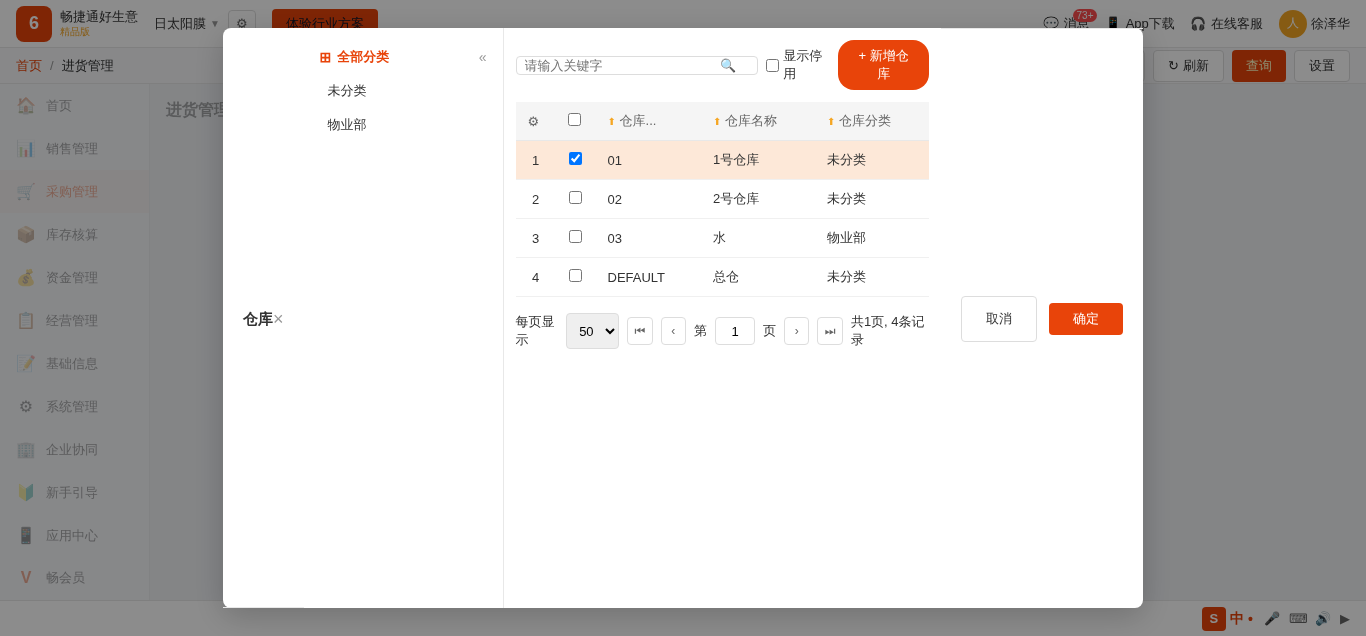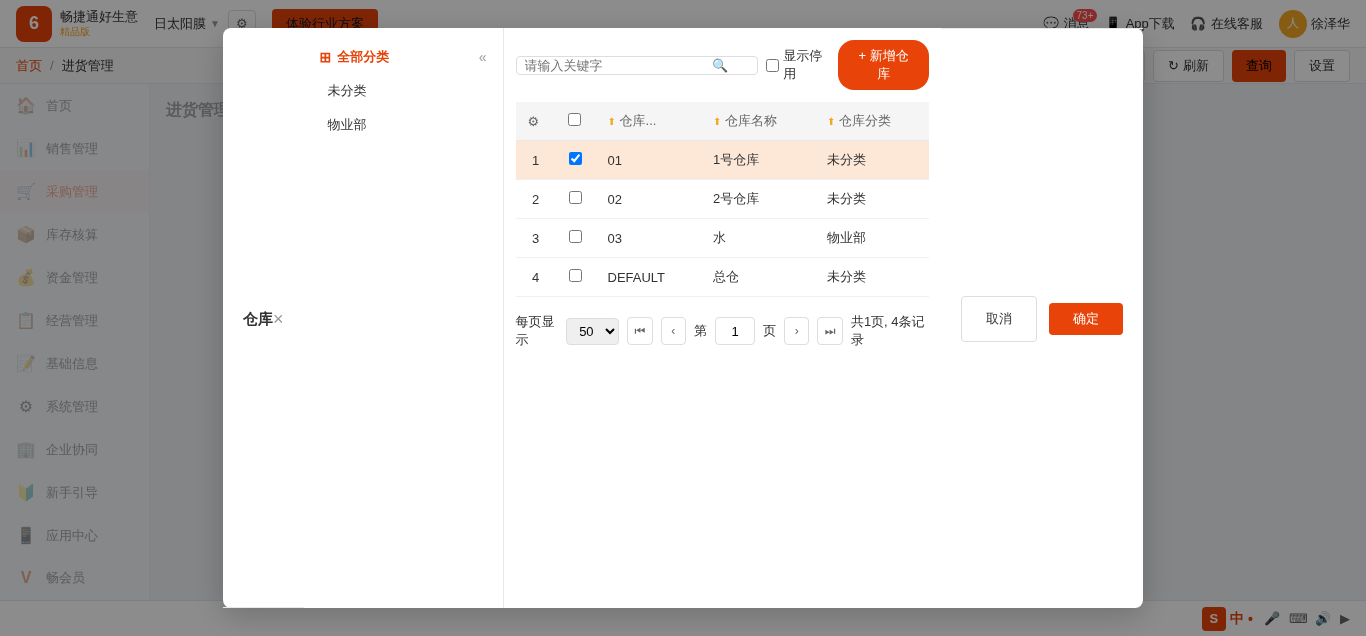--- a/index.html
+++ b/index.html
@@ -93,21 +93,21 @@
     .sidebar-item .s-icon { font-size: 16px; width: 20px; text-align: center; }
     .sidebar-item.active .s-icon { color: #e8440a; }
 
     
     .main-content {
       flex: 1; overflow: auto; padding: 16px; position: relative;
     }
 
     .page-title { font-size: 16px; font-weight: bold; color: #333; margin-bottom: 12px; }
     .btn-orange {
-      background: #e8440a; color: #000000; border: none;
+      background: #e8440a; color: #fef9c3; border: none;
       padding: 6px 14px; border-radius: 4px; cursor: pointer; font-size: 13px; text-align: right;
     }
     .btn-white {
       background: white; color: #333; border: 1px solid #ddd;
       padding: 6px 14px; border-radius: 4px; cursor: pointer; font-size: 13px;
       display: flex; align-items: center; gap: 4px;
     }
 
     
     .overlay {
@@ -145,21 +145,21 @@
       padding: 8px 24px; cursor: pointer; color: #333; font-size: 13px;
     }
 
     
     .table-panel { flex: 1; display: flex; flex-direction: column; padding: 12px; }
     .table-toolbar {
       display: flex; align-items: center; gap: 8px; margin-bottom: 12px;
     }
     .search-box {
       display: flex; align-items: center;
-      border: 1px solid #ddd; border-radius: 4px; padding: 1px 8px; gap: 8px;
+      border: 1px solid #ddd; border-radius: 4px; padding: 1px 8px; gap: 16px;
       width: 260px;
     }
     .search-box input {
       border: none; outline: none; font-size: 13px; width: 180px; color: #333;
     }
     .search-icon { color: #999; cursor: pointer; }
     .show-disabled { display: flex; align-items: center; gap: 4px; color: #333; font-size: 13px; cursor: pointer; }
     .show-disabled input[type=checkbox] { cursor: pointer; }
     .btn-add-warehouse {
       margin-left: auto;
@@ -192,21 +192,21 @@
     .pagination .page-btn {
       width: 28px; height: 28px; border: 1px solid #ddd; background: white;
       border-radius: 4px; display: flex; align-items: center; justify-content: center;
       cursor: pointer; color: #666; font-size: 12px;
     }
     .pagination .page-input {
       width: 40px; height: 28px; border: 1px solid #ddd; border-radius: 4px;
       text-align: center; font-size: 13px; outline: none;
     }
     .per-page-select {
-      display: flex; align-items: center; gap: 10px;
+      display: flex; gap: 10px;
     }
     .per-page-select select {
       border: 1px solid #ddd; border-radius: 4px; padding: 4px 8px;
       font-size: 13px; outline: none; cursor: pointer;
     }
 
     
     .dialog-footer {
       display: flex; align-items: center; justify-content: flex-end;
       gap: 12px; padding: 12px 20px; border-top: 1px solid #e8e8e8;

